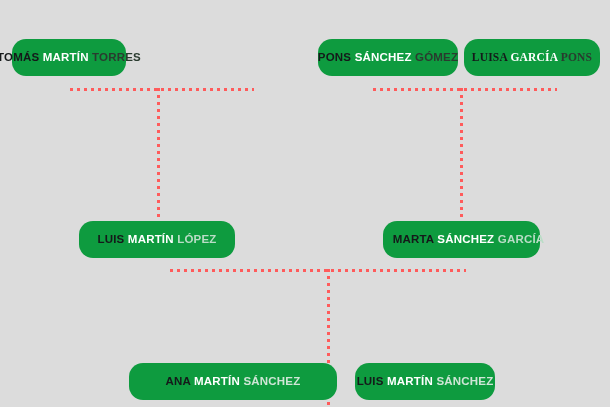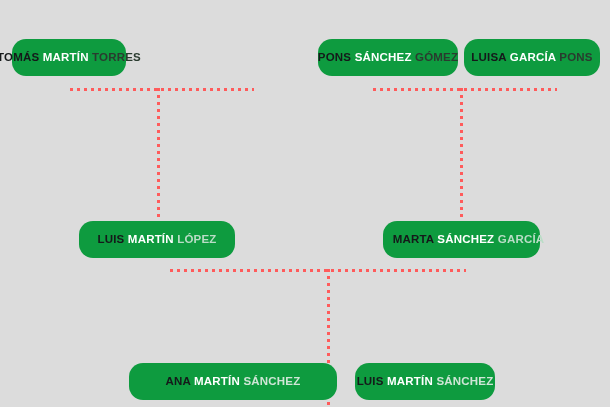--- a/index.html
+++ b/index.html
@@ -102,21 +102,21 @@
     </span>
   </div>
 
 
   <div class="person-node gen1" style="left:318px; top:39px; width:140px; height:37px;">
     <span class="person-name">
       <span class="np np-given">PONS</span><span class="np"> </span><span class="np np-sur1">SÁNCHEZ</span><span class="np"> </span><span class="np np-sur2">GÓMEZ</span>
     </span>
   </div>
 
-  <div class="person-node gen1" style="left:464px; top:39px; width:136px; height:37px;">
+  <div class="person-node gen1" style="left:464px; top:39px; width:136px; height:37px;font-family:Liberation Serif, serif;">
     <span class="person-name">
       <span class="np np-given">LUISA</span><span class="np"> </span><span class="np np-sur1">GARCÍA</span><span class="np"> </span><span class="np np-sur2">PONS</span>
     </span>
   </div>
 
   <div class="person-node gen2" style="left:79px; top:221px; width:156px; height:37px;">
     <span class="person-name">
       <span class="np np-given">LUIS</span><span class="np"> </span><span class="np np-sur1">MARTÍN</span><span class="np"> </span><span class="np np-sur2">LÓPEZ</span>
     </span>
   </div>

